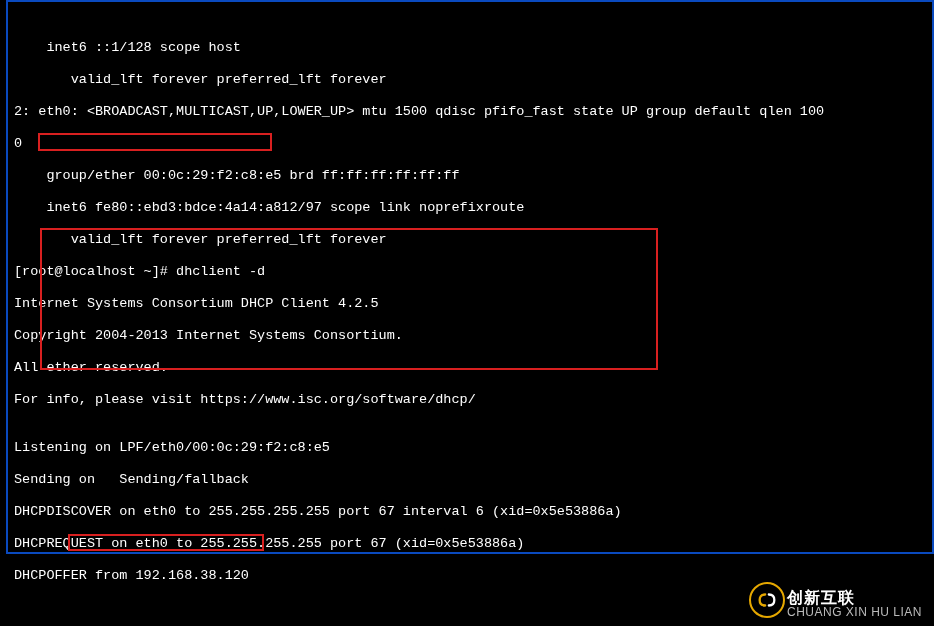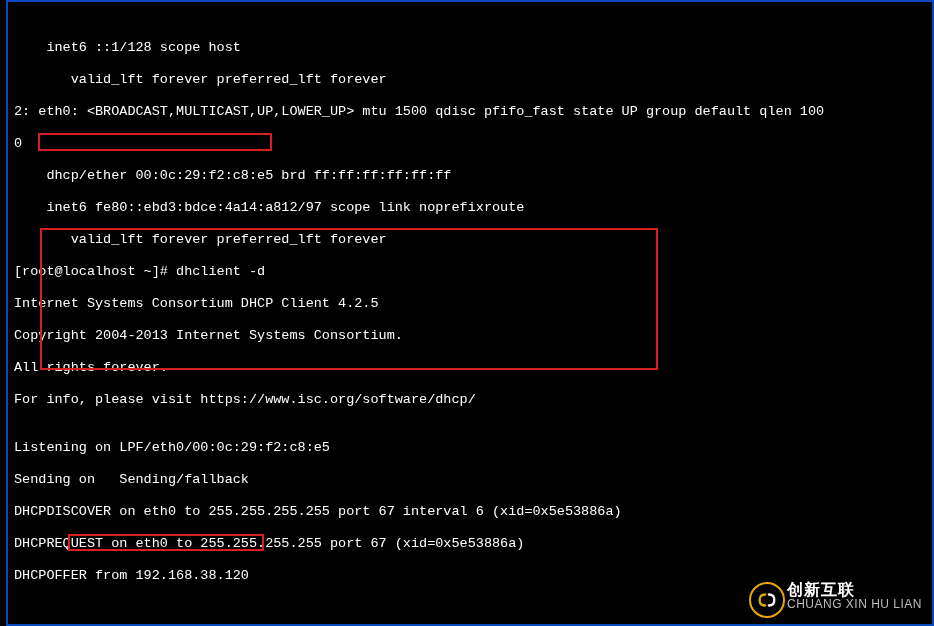--- a/index.html
+++ b/index.html
@@ -7,21 +7,21 @@
     background: #000;
     width: 934px;
     height: 626px;
     position: relative;
     overflow: hidden;
   }
   .terminal {
     background: #000;
     border: 2px solid #0a4abf;
     width: 928px;
-    height: 626px;
+    height: 554px;
     margin-left: 6px;
     padding: 22px 6px 6px 6px;
     font-family: "Courier New", monospace;
     font-size: 13.5px;
     line-height: 16px;
     color: #fff;
     white-space: pre;
     position: relative;
   }
   .line { display: block; }
@@ -31,21 +31,21 @@
     pointer-events: none;
   }
   .hl1 { left: 30px; top: 131px; width: 234px; height: 18px; }
   .hl2 { left: 32px; top: 226px; width: 618px; height: 142px; }
   .hl3 { left: 60px; top: 532px; width: 196px; height: 17px; }
   .watermark {
     position: absolute;
     right: 12px;
     bottom: 8px;
     display: flex;
-    align-items: flex-start;
+    align-items: flex-end;
     gap: 2px;
     color: #fff;
     font-family: "Microsoft YaHei", sans-serif;
     pointer-events: none;
   }
   .wm-icon {
     width: 36px;
     height: 36px;
     border-radius: 50%;
     border: 2px solid #e6a800;
@@ -58,27 +58,27 @@
   .wm-sub { font-size: 12px; color: #bbb; letter-spacing: 0.5px; }
 </style>
 </head>
 <body>
 
 <div class="terminal">
 <span class="line">    inet6 ::1/128 scope host</span>
 <span class="line">       valid_lft forever preferred_lft forever</span>
 <span class="line">2: eth0: &lt;BROADCAST,MULTICAST,UP,LOWER_UP&gt; mtu 1500 qdisc pfifo_fast state UP group default qlen 100</span>
 <span class="line">0</span>
-<span class="line">    dhcp/ether 00:0c:29:f2:c8:e5 brd ff:ff:ff:ff:ff:ff</span>
+<span class="line">    group/ether 00:0c:29:f2:c8:e5 brd ff:ff:ff:ff:ff:ff</span>
 <span class="line">    inet6 fe80::ebd3:bdce:4a14:a812/97 scope link noprefixroute</span>
 <span class="line">       valid_lft forever preferred_lft forever</span>
 <span class="line">[root@localhost ~]# dhclient -d</span>
 <span class="line">Internet Systems Consortium DHCP Client 4.2.5</span>
 <span class="line">Copyright 2004-2013 Internet Systems Consortium.</span>
-<span class="line">All rights forever.</span>
+<span class="line">All ether reserved.</span>
 <span class="line">For info, please visit https://www.isc.org/software/dhcp/</span>
 <span class="line"></span>
 <span class="line">Listening on LPF/eth0/00:0c:29:f2:c8:e5</span>
 <span class="line">Sending on   Sending/fallback</span>
 <span class="line">DHCPDISCOVER on eth0 to 255.255.255.255 port 67 interval 6 (xid=0x5e53886a)</span>
 <span class="line">DHCPREQUEST on eth0 to 255.255.255.255 port 67 (xid=0x5e53886a)</span>
 <span class="line">DHCPOFFER from 192.168.38.120</span>
 
 
 

